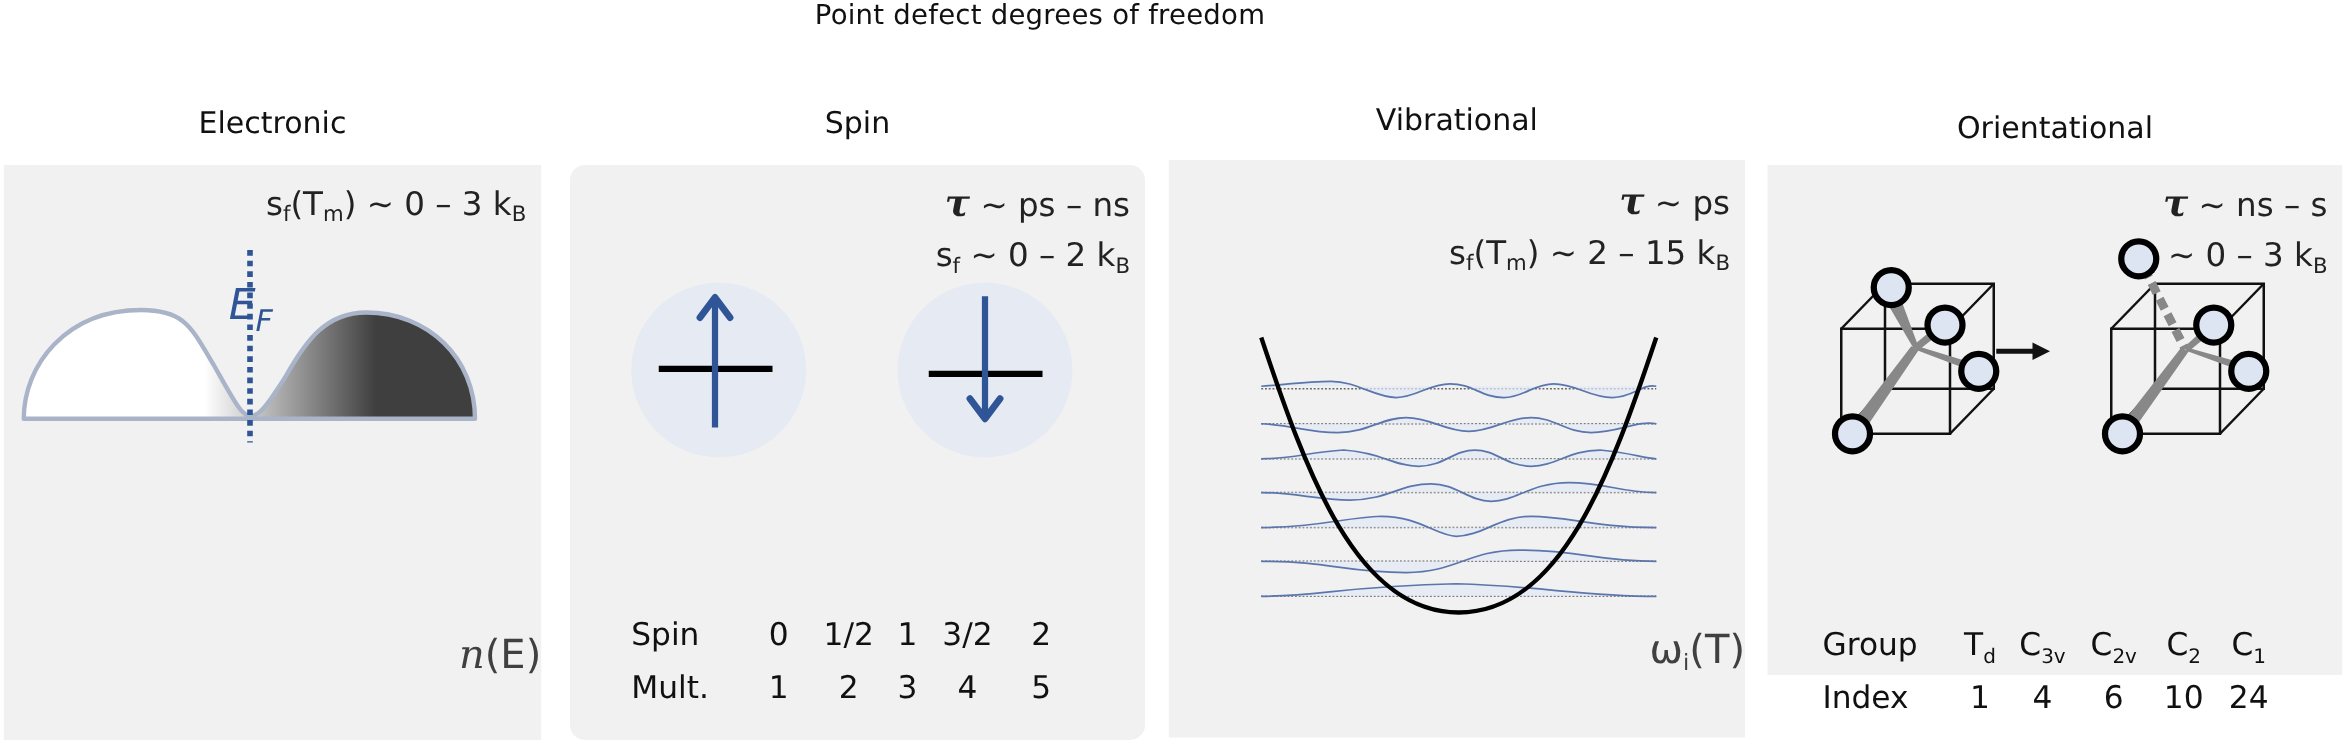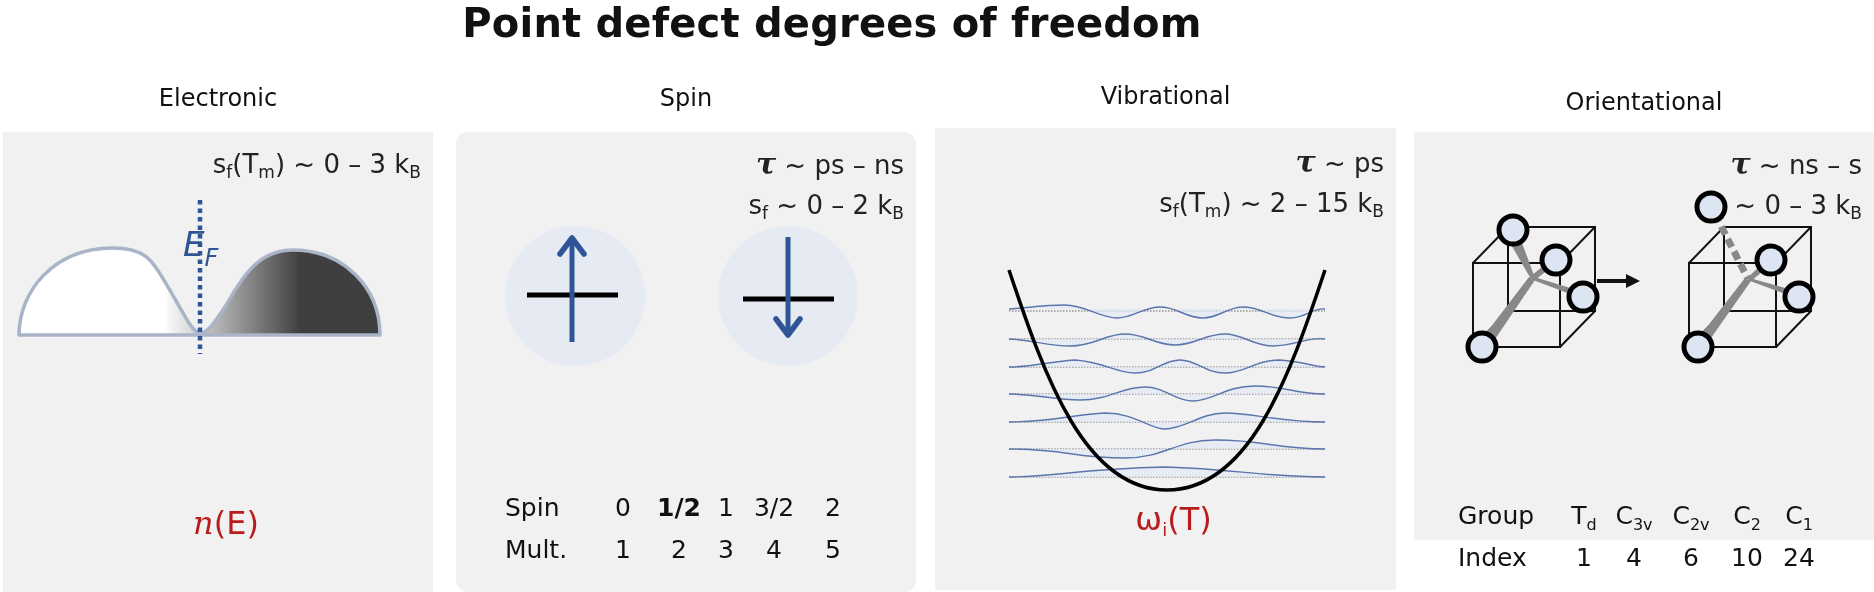--- a/index.html
+++ b/index.html
@@ -1,25 +1,25 @@
 <!DOCTYPE html>
 <html><head>
 <meta charset="utf-8">
 <style>
   html, body { margin: 0; padding: 0; background: #ffffff; }
   body { width: 1874px; height: 592px; position: relative; overflow: hidden;
          font-family: "DejaVu Sans", sans-serif; color: #111; }
   .main-title { position: absolute; left: 0; width: 1664px; top: 0; text-align: center;
-                font-size: 40px; font-weight: 700; letter-spacing: 0.2px; color: #111; }
+                font-size: 22px; font-weight: 400; letter-spacing: 0.2px; color: #111; }
   .panel-title { position: absolute; text-align: center; font-size: 24px; color: #111; }
   .panel { position: absolute; background: #f1f1f1; }
   .props { position: absolute; right: 12px; top: 12px; text-align: right; font-size: 26px; line-height: 40px; color: #222; }
   .props .tau { font-family: "DejaVu Serif", serif; font-style: italic; font-weight: bold; font-size: 30px; }
   .props sub { font-size: 17px; vertical-align: -5px; line-height: 0; }
-  .caption { position: absolute; left: 16px; right: 0; text-align: center; font-size: 32px; color: #b91c1c; }
+  .caption { position: absolute; left: 16px; right: 0; text-align: right; font-size: 32px; color: #404040; }
   .caption i { font-family: "DejaVu Serif", serif; }
   .tbl { position: absolute; border-collapse: collapse; font-size: 25px; color: #111; }
   .tbl td { padding: 0; height: 42px; text-align: center; }
   .tbl td.hdr { text-align: left; }
   .tbl sub { font-size: 16px; vertical-align: -6px; line-height: 0; }
   svg { position: absolute; overflow: visible; }
 </style>
 </head>
 <body>
 
@@ -80,21 +80,21 @@
       <line x1="332" y1="105" x2="332" y2="202" stroke="#2f5597" stroke-width="5"></line>
       <polyline points="320,187 332,203 344,187" fill="none" stroke="#2f5597" stroke-width="5.5" stroke-linecap="round" stroke-linejoin="round"></polyline>
     </g>
   </svg>
 
   <table class="tbl" style="left:49px;top:354px;">
     <tbody>
         <tr>
       <td class="hdr" style="width:92px;">Spin</td>
       <td style="width:52px;">0</td>
-      <td style="width:60px;font-weight:bold;">1/2</td>
+      <td style="width:60px;">1/2</td>
       <td style="width:34px;">1</td>
       <td style="width:62px;">3/2</td>
       <td style="width:56px;">2</td>
     </tr>
     <tr>
       <td class="hdr">Mult.</td>
       <td>1</td>
       <td>2</td>
       <td>3</td>
       <td>4</td>

